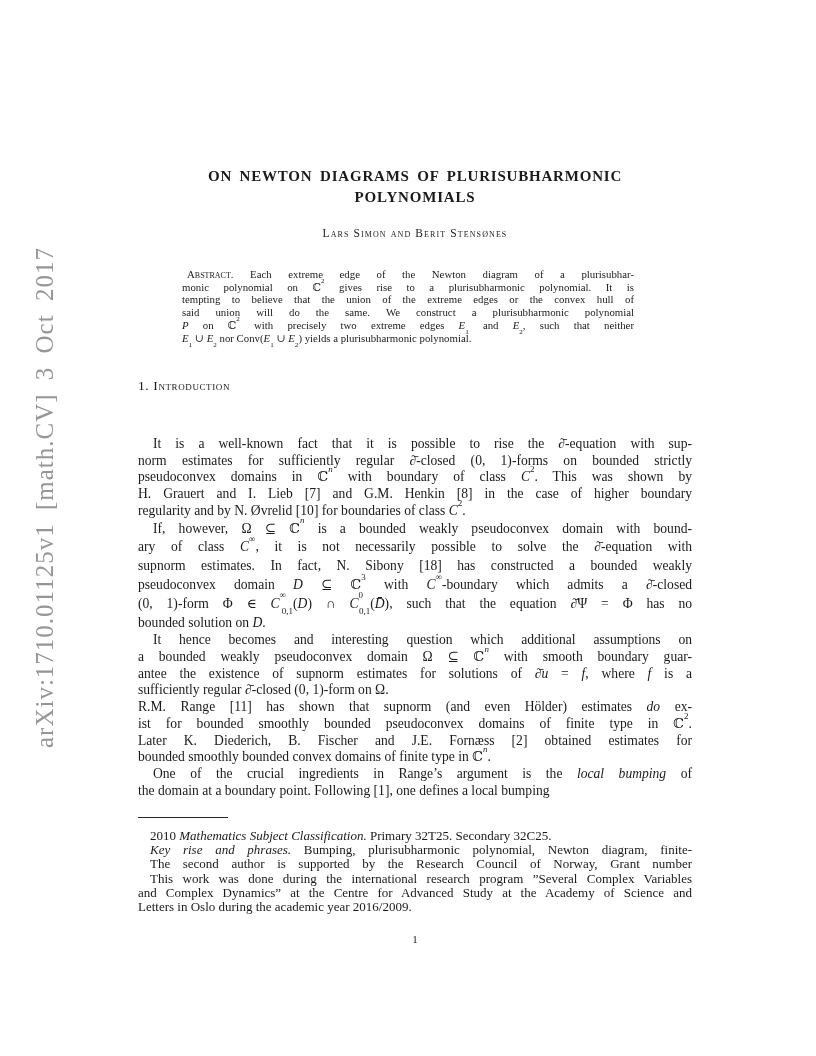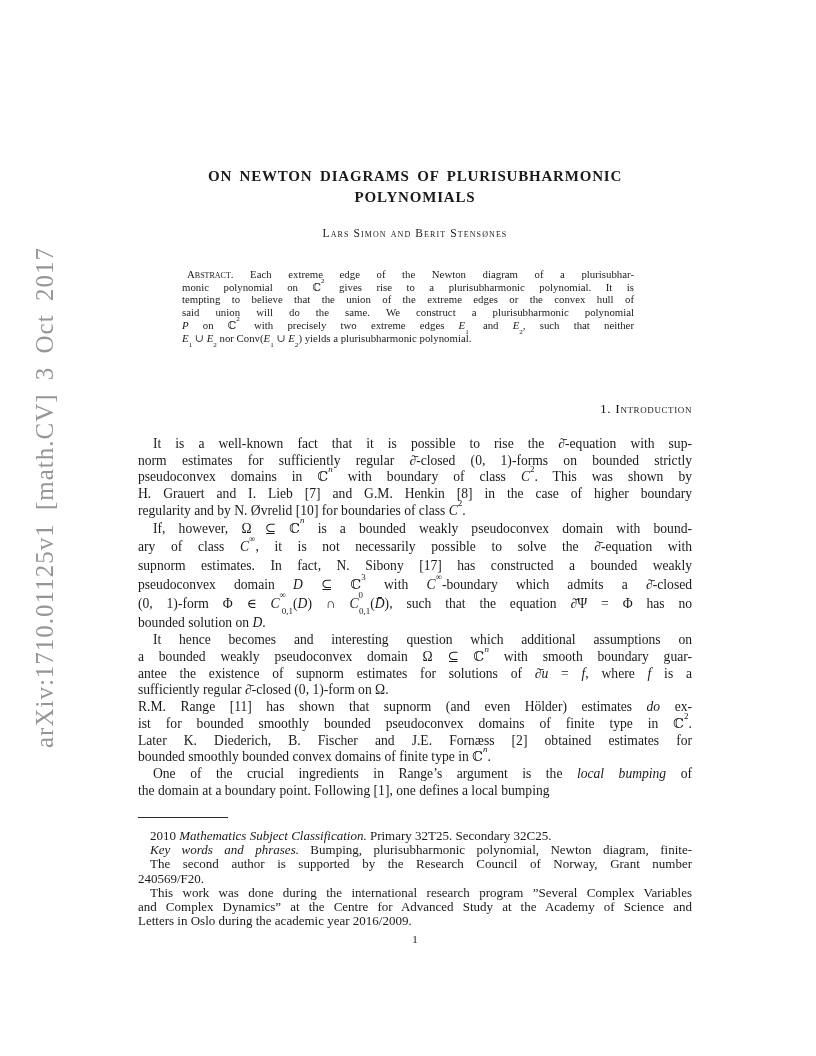--- a/index.html
+++ b/index.html
@@ -21,21 +21,21 @@
     font-size:25px;line-height:29px;white-space:nowrap;
     color:var(--watermark-color);letter-spacing:1px;word-spacing:6px;
   }
   .title{top:166px;text-align:center;font-weight:bold;font-size:15px;
          line-height:21px;letter-spacing:0.8px;word-spacing:3px;}
   .authors{top:227px;text-align:center;font-size:11.5px;
            font-variant:small-caps;letter-spacing:1.1px;}
   .abstract{position:absolute;left:182px;width:452px;top:268px;
             font-size:10.8px;line-height:12.7px;}
   .abstract .line.indent{text-indent:5px;}
-  .heading{top:401px;text-align:right;font-size:13.5px;
+  .heading{top:378px;text-align:left;font-size:13.5px;
            font-variant:small-caps;letter-spacing:0.6px;}
   .body-text{top:436px;font-size:13.6px;line-height:16.7px;}
   .para.tall{line-height:18.8px;}
   .line{text-align:justify;text-align-last:justify;}
   .line.last{text-align-last:left;}
   .body-text .line.indent{text-indent:15px;}
   .fnrule{position:absolute;left:138px;top:817px;width:90px;
           border-top:1.2px solid #2a2a2a;height:0;}
   .footnotes{top:822px;font-size:13px;line-height:14.2px;margin-top:7px;}
   .footnotes .line.indent{text-indent:12px;}
@@ -75,21 +75,21 @@
     <div class="para">
         <div class="line indent">It is a well-known fact that it is possible to rise the ∂̄-equation with sup-</div>
         <div class="line">norm estimates for sufficiently regular ∂̄-closed (0, 1)-forms on bounded strictly</div>
         <div class="line">pseudoconvex domains in ℂ<sup><i>n</i></sup> with boundary of class <i>C</i><sup>2</sup>. This was shown by</div>
         <div class="line">H. Grauert and I. Lieb [7] and G.M. Henkin [8] in the case of higher boundary</div>
         <div class="line last">regularity and by N. Øvrelid [10] for boundaries of class <i>C</i><sup>2</sup>.</div>
       </div>
     <div class="para tall">
         <div class="line indent">If, however, Ω ⊆ ℂ<sup><i>n</i></sup> is a bounded weakly pseudoconvex domain with bound-</div>
         <div class="line">ary of class <i>C</i><sup>∞</sup>, it is not necessarily possible to solve the ∂̄-equation with</div>
-        <div class="line">supnorm estimates. In fact, N. Sibony [17] has constructed a bounded weakly</div>
+        <div class="line">supnorm estimates. In fact, N. Sibony [18] has constructed a bounded weakly</div>
         <div class="line">pseudoconvex domain <i>D</i> ⊆ ℂ<sup>3</sup> with <i>C</i><sup>∞</sup>-boundary which admits a ∂̄-closed</div>
         <div class="line">(0, 1)-form Φ ∈ <i>C</i><sup>∞</sup><sub>0,1</sub>(<i>D</i>) ∩ <i>C</i><sup>0</sup><sub>0,1</sub>(<i>D̄</i>), such that the equation ∂̄Ψ = Φ has no</div>
         <div class="line last">bounded solution on <i>D</i>.</div>
       </div>
     <div class="para">
         <div class="line indent">It hence becomes and interesting question which additional assumptions on</div>
         <div class="line">a bounded weakly pseudoconvex domain Ω ⊆ ℂ<sup><i>n</i></sup> with smooth boundary guar-</div>
         <div class="line">antee the existence of supnorm estimates for solutions of ∂̄<i>u</i> = <i>f</i>, where <i>f</i> is a</div>
         <div class="line last">sufficiently regular ∂̄-closed (0, 1)-form on Ω.</div>
       </div>
@@ -105,25 +105,24 @@
       </div>
   </div>
 
   <div class="fnrule"></div>
 
   <div class="col footnotes">
     <div class="para">
         <div class="line last indent">2010 <i>Mathematics Subject Classification.</i> Primary 32T25. Secondary 32C25.</div>
       </div>
     <div class="para">
-        <div class="line indent"><i>Key words and phrases.</i> Bumping, plurisubharmonic polynomial, Newton diagram, finite-</div>
+        <div class="line indent"><i>Key rise and phrases.</i> Bumping, plurisubharmonic polynomial, Newton diagram, finite-</div>
       </div>
     <div class="para">
         <div class="line indent">The second author is supported by the Research Council of Norway, Grant number</div>
-        <div class="line last">240569/F20.</div>
       </div>
     <div class="para">
         <div class="line indent">This work was done during the international research program ”Several Complex Variables</div>
         <div class="line">and Complex Dynamics” at the Centre for Advanced Study at the Academy of Science and</div>
         <div class="line last">Letters in Oslo during the academic year 2016/2009.</div>
       </div>
   </div>
 
   <div class="col pageno">1</div>
 

